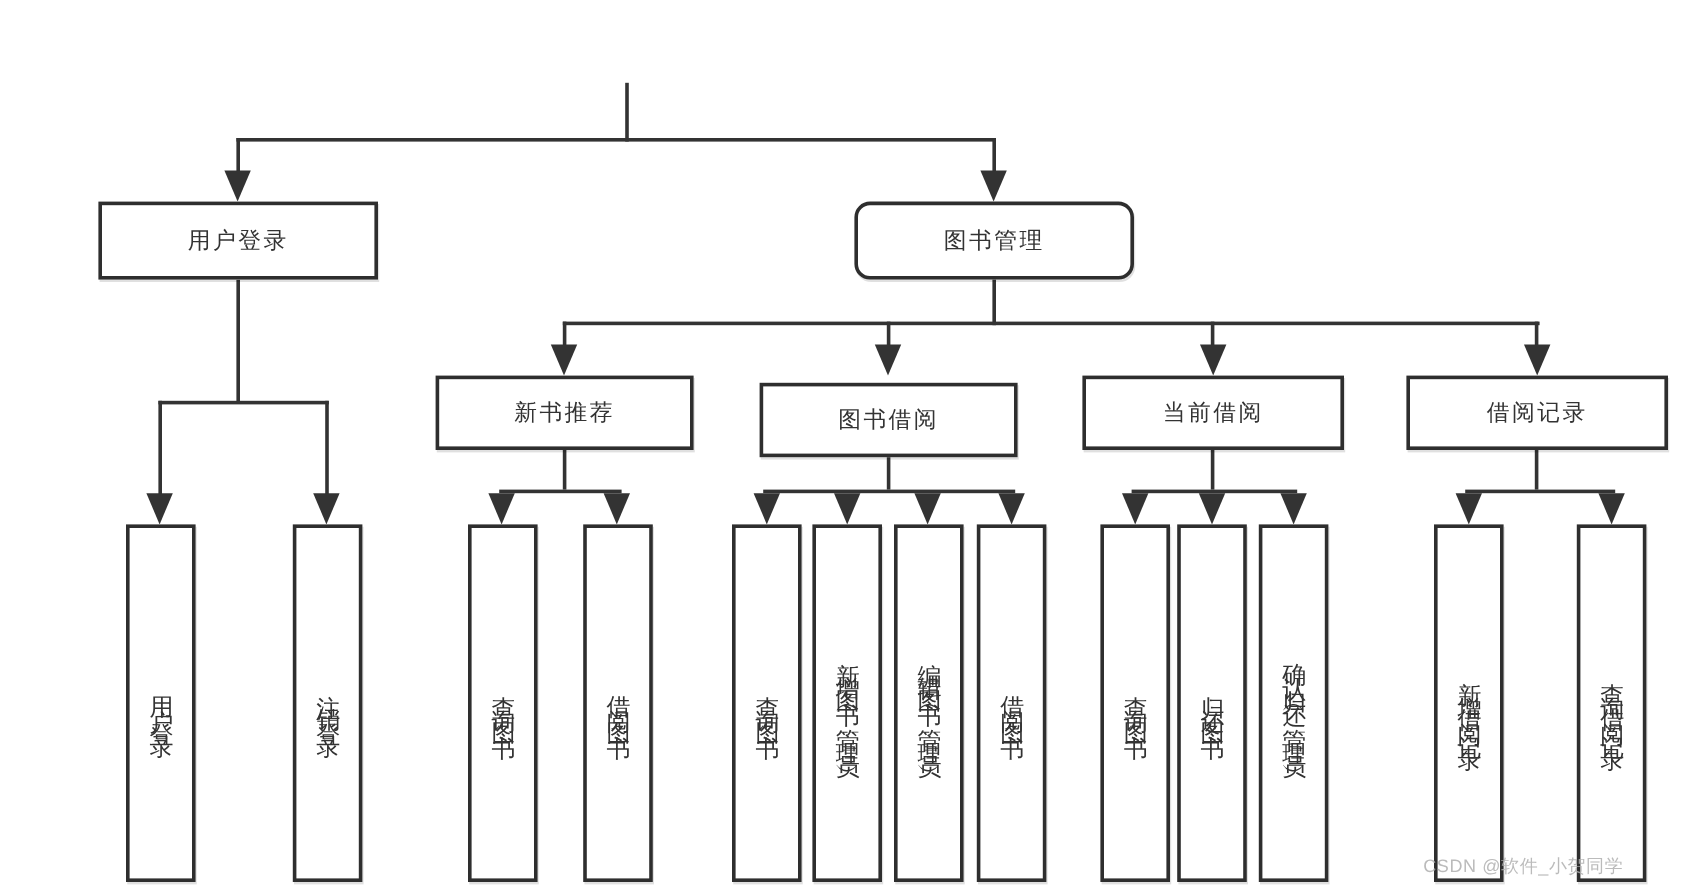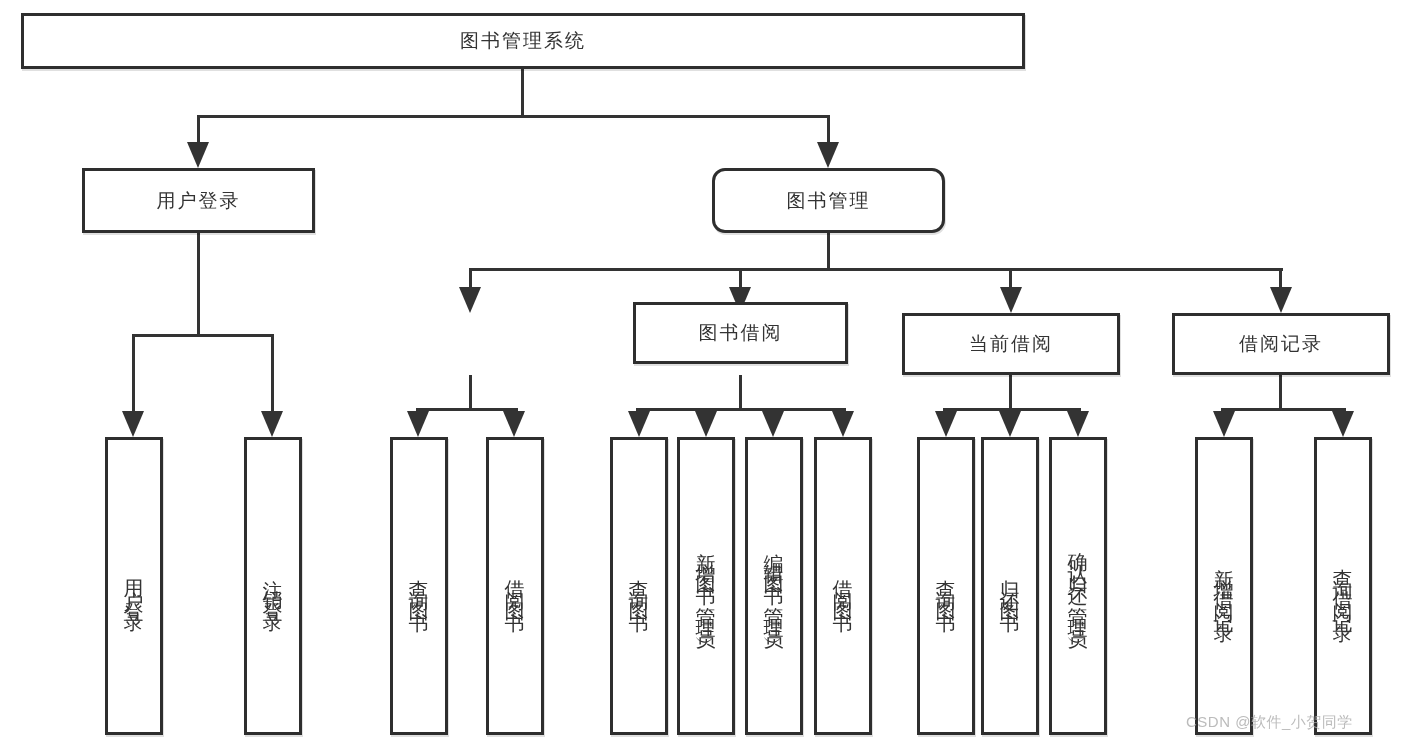--- a/index.html
+++ b/index.html
@@ -128,32 +128,32 @@
     <div class="arw" style="left:1067px; top:411px;"></div>
   </div>
 
   <div>
     <div class="vl" style="left:1279px; top:375px; height:33px;"></div>
     <div class="hl" style="left:1221px; top:408px; width:125px;"></div>
     <div class="arw" style="left:1213px; top:411px;"></div>
     <div class="arw" style="left:1332px; top:411px;"></div>
   </div>
 
-  <div class="box" style="left:21px; top:13px; width:1004px; height:56px;">
-    <span class="hlabel">图书管理系统</span>
-  </div>
 
   <div class="box" style="left:82px; top:168px; width:233px; height:65px;">
     <span class="hlabel">用户登录</span>
   </div>
   <div class="box" style="left:712px; top:168px; width:233px; height:65px;border-radius:13px;">
     <span class="hlabel">图书管理</span>
   </div>
 
-  <div class="box" style="left:633px; top:302px; width:215px; height:62px;">
+  <div class="box" style="left:363px; top:313px; width:215px; height:62px;">
+    <span class="hlabel">新书推荐</span>
+  </div>
+  <div class="box" style="left:633px; top:319px; width:215px; height:62px;">
     <span class="hlabel">图书借阅</span>
   </div>
   <div class="box" style="left:902px; top:313px; width:218px; height:62px;">
     <span class="hlabel">当前借阅</span>
   </div>
   <div class="box" style="left:1172px; top:313px; width:218px; height:62px;font-family:Liberation Serif, serif;">
     <span class="hlabel">借阅记录</span>
   </div>
 
   <div class="box leaf" style="left:105px; top:437px;">

